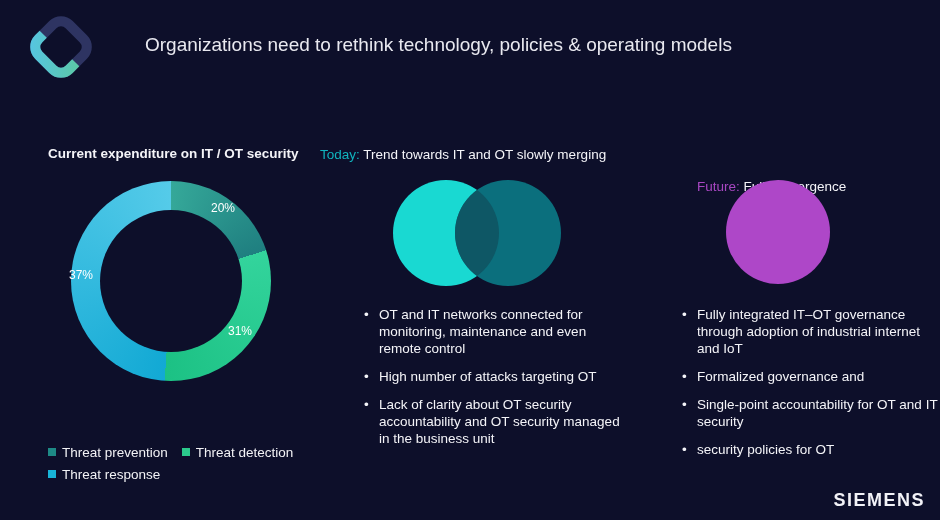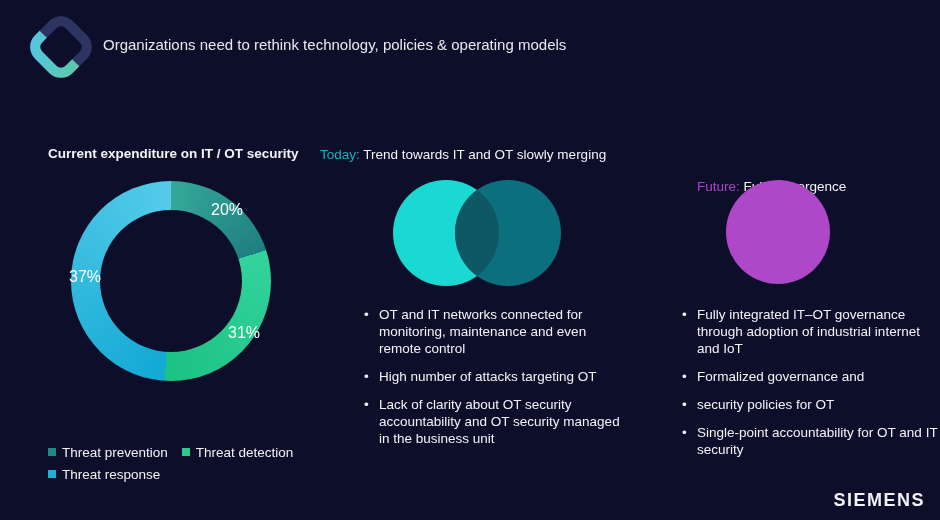--- a/index.html
+++ b/index.html
@@ -9,36 +9,36 @@
     background: var(--bg, #0d0f2a);
     color: var(--text, #f2f2f5);
     overflow: hidden;
   }
   .stage { position: relative; width: 940px; height: 520px; }
 
   
   .logo { position: absolute; left: 25px; top: 11px; }
   .header-text { position: absolute; left: 103px; top: 34px; }
   .header-title { font-size: 17.5px; font-weight: bold; color: #ffffff; line-height: 22px; }
-  .header-subtitle { font-size: 15px; font-weight: normal; color: #e9e9f0; line-height: 21px; }
+  .header-subtitle { font-size: 19px; font-weight: normal; color: #e9e9f0; line-height: 21px; margin-left: 42px; }
 
   
   .sec-title { position: absolute; font-size: 13.5px; color: #f4f4f8; white-space: nowrap; }
   .sec-title .prefix.today { color: var(--today-accent, #10b4be); }
   .sec-title .prefix.future { color: var(--future-accent, #a847c2); }
   .sec-title-left { left: 48px; top: 146px; font-weight: bold; }
   .sec-title-mid { left: 320px; top: 147px; text-align: center; }
   .sec-title-right { left: 697px; top: 147px; margin-top: 32px; }
 
   
   .donut-wrap { position: absolute; left: 71px; top: 181px; width: 200px; height: 200px; }
   .donut { position: absolute; inset: 0; border-radius: 50%; }
   .donut-hole { position: absolute; left: 29px; top: 29px; width: 142px; height: 142px;
                 border-radius: 50%; background: var(--bg, #0d0f2a); }
-  .pct { position: absolute; font-size: 16px; color: #ffffff; }
+  .pct { position: absolute; font-size: 12px; color: #ffffff; }
   .pct-0 { left: 140px; top: 20px; }   
   .pct-1 { left: 157px; top: 143px; }  
   .pct-2 { left: -2px;  top: 87px; }   
 
   
   .legend { position: absolute; left: 48px; top: 405px; font-size: 13.5px; margin-top: 36px; }
   .legend-row { display: flex; align-items: center; height: 22px; }
   .legend-item { display: flex; align-items: center; margin-right: 14px; }
   .swatch { width: 8px; height: 8px; margin-right: 6px; display: inline-block; }
   .swatch.prevention { background: var(--legend-prevention, #1e8a86); }
@@ -136,19 +136,19 @@
     <li>Lack of clarity about OT security accountability and OT security managed in the business unit</li>
   </ul>
 
   <div class="sec-title sec-title-right"><span class="prefix future">Future:</span> <span>Full convergence</span></div>
 
   <div class="future-circle"></div>
 
   <ul class="bullets bullets-right">
     <li>Fully integrated IT–OT governance through adoption of industrial internet and IoT</li>
     <li>Formalized governance and</li>
+    <li>Single-point accountability for OT and IT security</li>
     <li>security policies for OT</li>
-    <li>Single-point accountability for OT and IT security</li>
   </ul>
 
   <div class="brand">SIEMENS</div>
 
 </div>
 
 </body></html>

